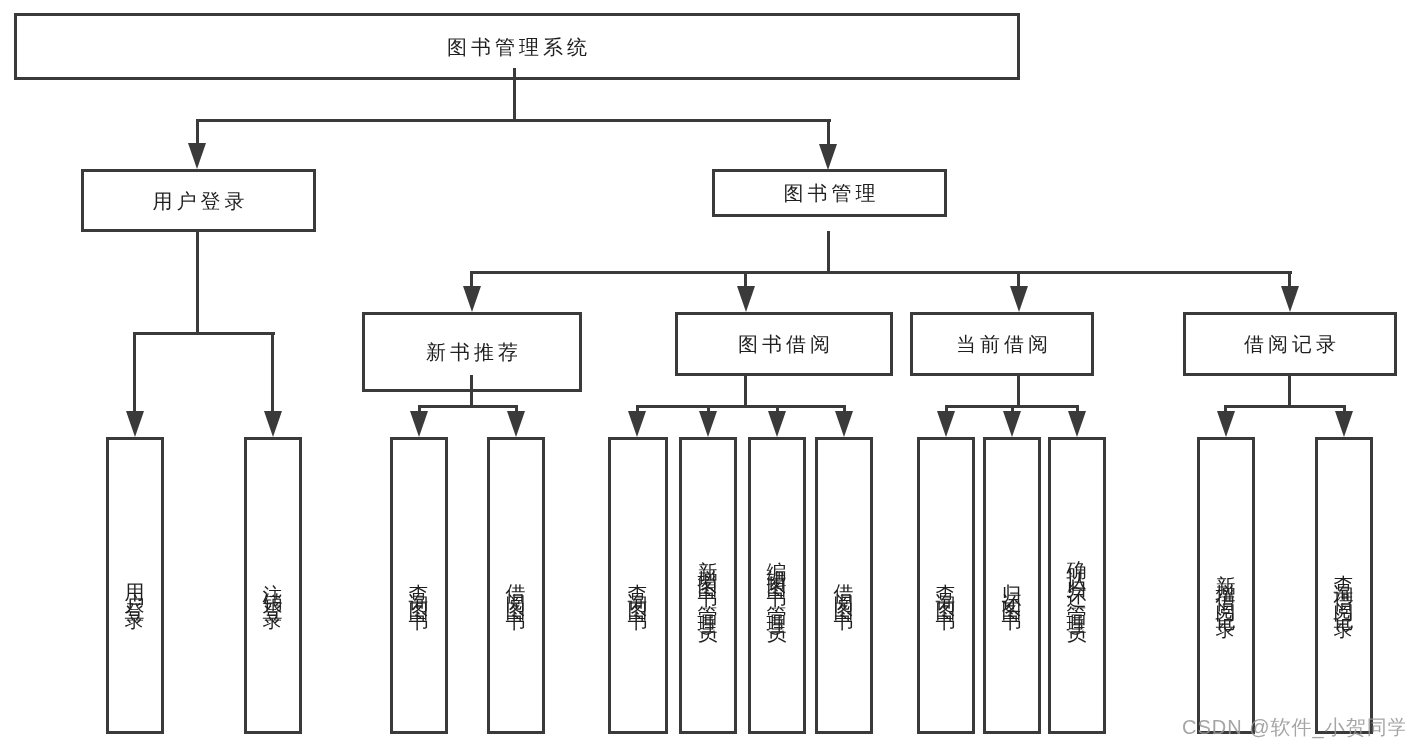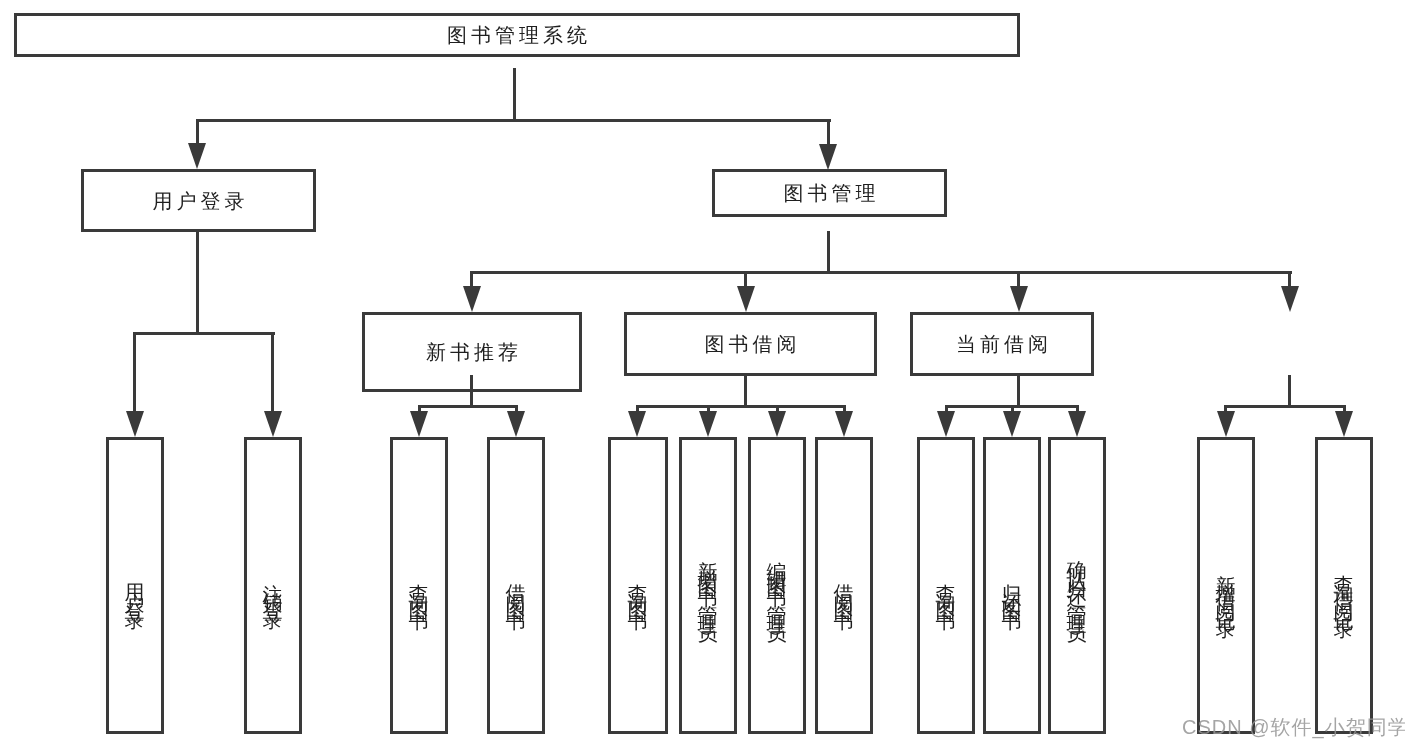--- a/index.html
+++ b/index.html
@@ -37,44 +37,47 @@
     position:absolute;left:1182px;top:714px;z-index:6;
     font-size:20px;letter-spacing:1px;color:var(--watermark);opacity:.85;
     white-space:nowrap;
   }
 </style>
 </head>
 <body>
 
 <div id="stage">
 
-  <div class="box" style="left:14px;top:13px;width:1006px;height:44px">
+  <div class="box" style="left:14px;top:13px;width:1006px;height:67px">
     <span class="lbl">图书管理系统</span>
   </div>
 
   <div class="box" style="left:81px;top:169px;width:235px;height:63px">
     <span class="lbl">用户登录</span>
   </div>
 
   <div class="box" style="left:712px;top:169px;width:235px;height:48px">
     <span class="lbl">图书管理</span>
   </div>
 
   <div class="box" style="left:362px;top:312px;width:220px;height:80px">
     <span class="lbl">新书推荐</span>
   </div>
 
-  <div class="box" style="left:624px;top:312px;width:253px;height:64px">
+  <div class="box" style="left:675px;top:312px;width:218px;height:64px">
     <span class="lbl">图书借阅</span>
   </div>
 
   <div class="box" style="left:910px;top:312px;width:184px;height:64px">
     <span class="lbl">当前借阅</span>
   </div>
 
+  <div class="box" style="left:1183px;top:312px;width:214px;height:64px">
+    <span class="lbl">借阅记录</span>
+  </div>
 
   <div class="box vbox" style="left:106px;top:437px;width:58px;height:297px">
     <span class="vlbl">用户登录</span>
   </div>
 
   <div class="box vbox" style="left:244px;top:437px;width:58px;height:297px">
     <span class="vlbl">注销登录</span>
   </div>
 
   <div class="box vbox" style="left:390px;top:437px;width:58px;height:297px">

